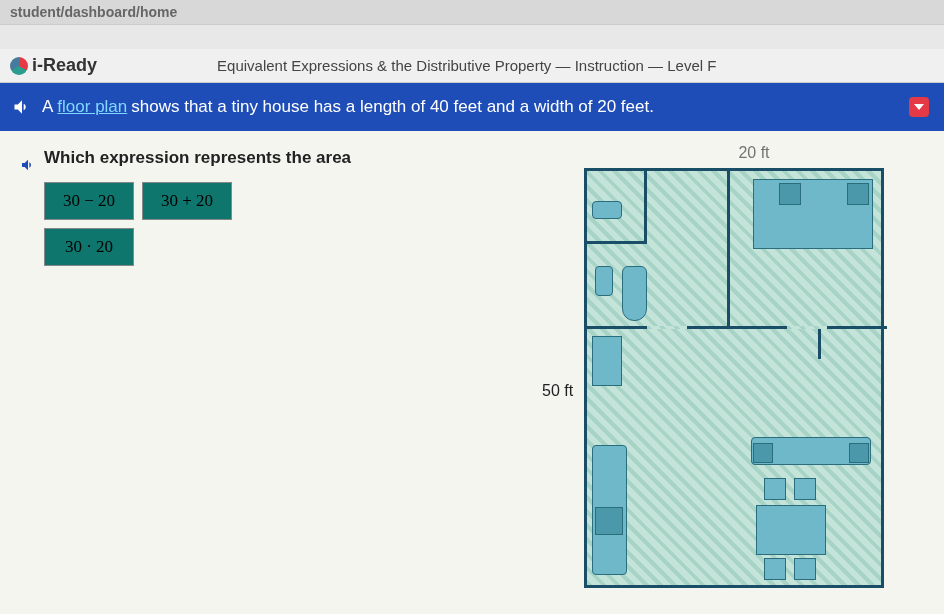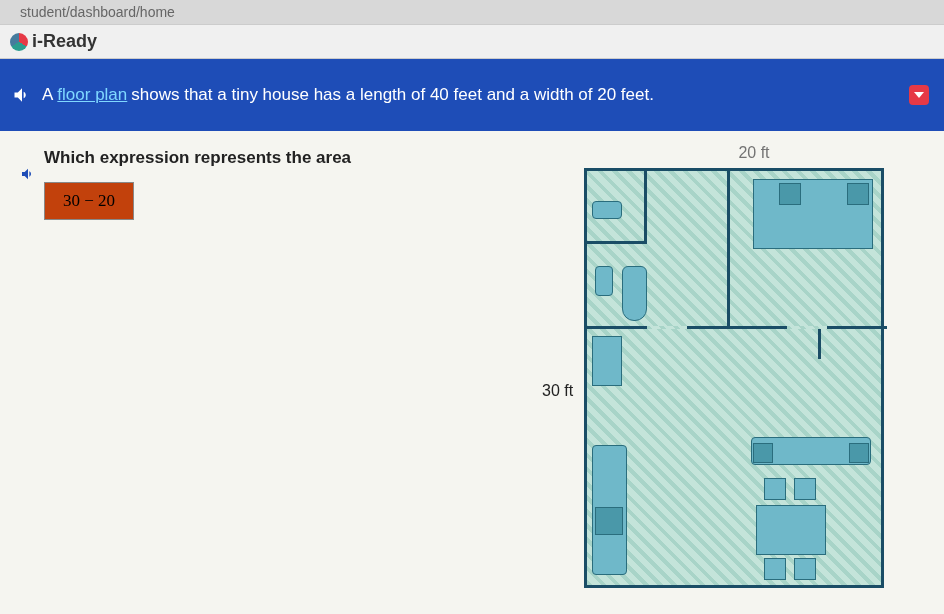--- a/index.html
+++ b/index.html
@@ -5,31 +5,33 @@
     * { margin: 0; padding: 0; box-sizing: border-box; }
     body {
       font-family: Arial, sans-serif;
       background: #e8e8e8;
       width: 944px;
       height: 614px;
       overflow: hidden;
     }
     .url-bar {
       background: #d8d8d8;
-      padding: 4px 20px;
+      padding: 4px 10px;
       color: #666;
       font-size: 14px;
       border-bottom: 1px solid #ccc;
+      font-weight: bold;
     }
     .header-row {
       display: flex;
       align-items: center;
       background: #f0f0f0;
       padding: 6px 10px;
       border-bottom: 1px solid #ccc;
+      margin-top: 24px;
     }
     .logo {
       display: flex;
       align-items: center;
       font-weight: bold;
       font-size: 18px;
       color: #333;
       margin-right: 120px;
     }
     .logo-icon {
@@ -54,21 +56,21 @@
     }
     .speaker-icon {
       width: 20px;
       height: 20px;
       margin-right: 10px;
       fill: white;
     }
     .floor-plan-link {
       color: #7fd8ff;
       text-decoration: underline;
-      margin: 16px 4px;
+      margin: 4px 4px;
     }
     .chevron-down {
       position: absolute;
       right: 15px;
       width: 20px;
       height: 20px;
       background: #e63946;
       border-radius: 4px;
       display: flex;
       align-items: center;
@@ -86,21 +88,21 @@
       padding: 15px 20px;
       background: #f5f5f0;
       height: 520px;
     }
     .question-area {
       flex: 1;
       padding-right: 20px;
     }
     .question-row {
       display: flex;
-      align-items: flex-end;
+      align-items: center;
     }
     .small-speaker {
       width: 16px;
       height: 16px;
       fill: #1e4db7;
       margin-right: 8px;
       margin-top: 3px;
       flex-shrink: 0;
     }
     .question-text {
@@ -112,21 +114,21 @@
     }
     .answer-grid {
       display: flex;
       flex-wrap: wrap;
       gap: 8px;
       margin-left: 24px;
       width: 210px;
     }
     .answer-btn {
       border: 1px solid #888;
-      background: #c2410c;
+      background: #0f766e;
       padding: 8px 14px;
       font-size: 17px;
       font-family: 'Times New Roman', serif;
       cursor: pointer;
       min-width: 90px;
       text-align: center;
     }
     .floorplan-area {
       width: 340px;
       position: relative;
@@ -194,20 +196,21 @@
 
 <div class="url-bar">
   <span>student/dashboard/home</span>
 </div>
 
 <div class="header-row">
   <div class="logo">
     <div class="logo-icon"></div>
     <span>i-Ready</span>
   </div>
+  <div class="breadcrumb">Equivalent Expressions &amp; the Distributive Property — Instruction — Level F</div>
 </div>
 
 <div class="instruction-bar">
   <svg class="speaker-icon" viewBox="0 0 24 24">
     <path d="M3 9v6h4l5 5V4L7 9H3zm13.5 3c0-1.77-1.02-3.29-2.5-4.03v8.05c1.48-.73 2.5-2.25 2.5-4.02z"></path>
   </svg>
   <span>A</span>
   <a class="floor-plan-link">floor plan</a>
   <span>shows that a tiny house has a length of 40 feet and a width of 20 feet.</span>
   <div class="chevron-down"></div>
@@ -218,26 +221,28 @@
     <div class="question-row">
       <svg class="small-speaker" viewBox="0 0 24 24">
         <path d="M3 9v6h4l5 5V4L7 9H3zm13.5 3c0-1.77-1.02-3.29-2.5-4.03v8.05c1.48-.73 2.5-2.25 2.5-4.02z"></path>
       </svg>
       <div class="question-text">
         <span>Which expression represents the area</span><br>
       </div>
     </div>
     <div class="answer-grid">
       <button class="answer-btn">30 − 20</button>
+      <button class="answer-btn">30 + 20</button>
+      <button class="answer-btn">30 · 20</button>
     </div>
   </div>
 
   <div class="floorplan-area">
     <div class="width-label">20 ft</div>
-    <div class="height-label">30 ft</div>
+    <div class="height-label">50 ft</div>
     <div class="floorplan">
       <div class="room-wall w-top-mid"></div>
       <div class="room-wall w-mid-h"></div>
       <div class="room-wall w-bath-h"></div>
       <div class="room-wall w-bath-v"></div>
       <div class="door-gap-1"></div>
       <div class="door-gap-2"></div>
       <div class="room-wall small-wall-r2"></div>
 
       <div class="furniture bed"></div>

